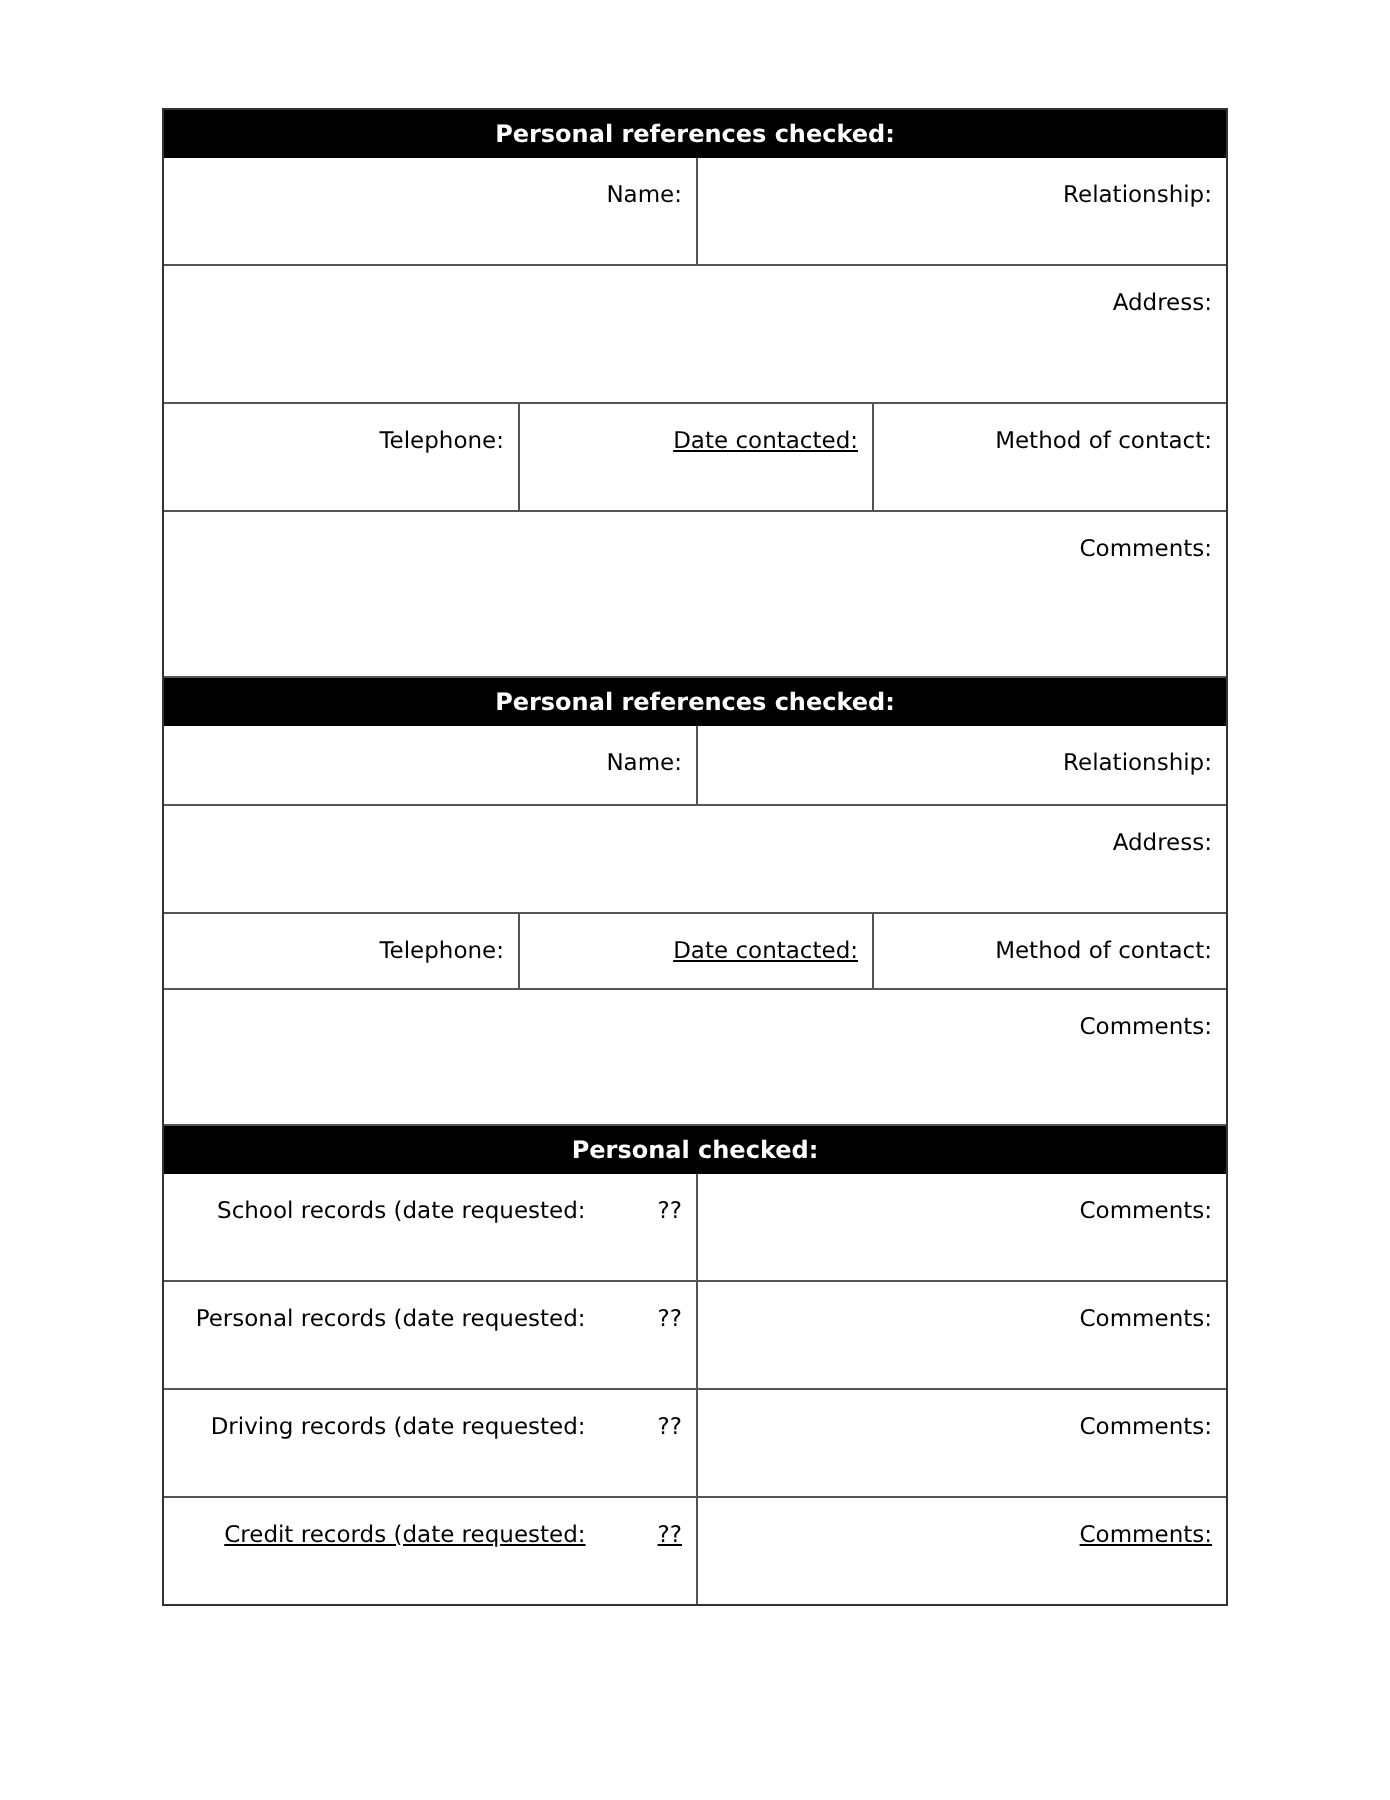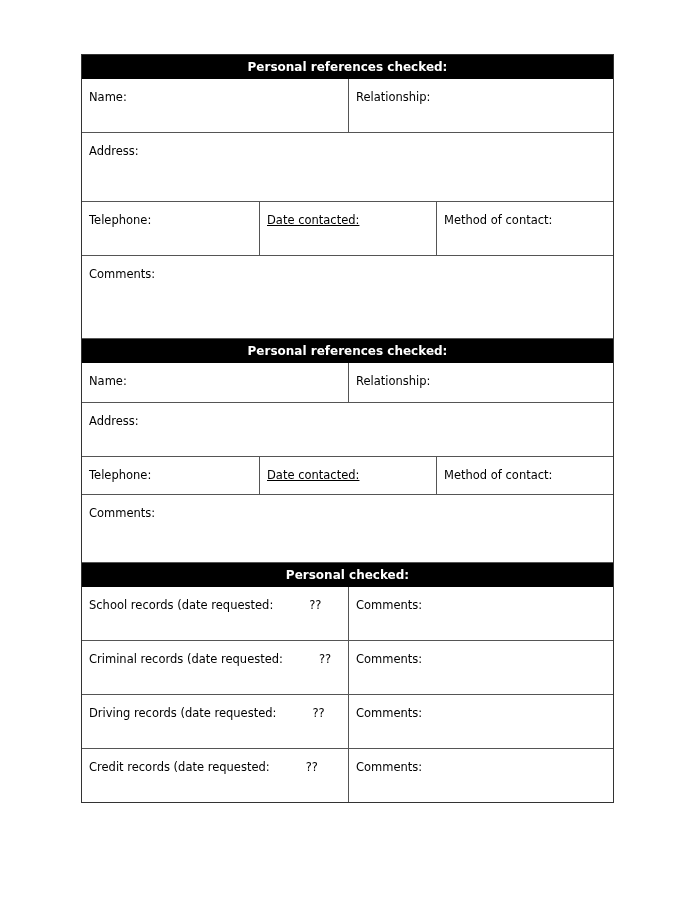--- a/index.html
+++ b/index.html
@@ -1,21 +1,21 @@
 <!DOCTYPE html>
 <html><head>
 <meta charset="utf-8">
 <style>
   html, body { margin:0; padding:0; background:#ffffff; }
   body { width:695px; height:900px; position:relative; overflow:hidden;
          font-family:"DejaVu Sans", sans-serif; color:#000; }
   .form { position:absolute; left:81px; top:54px; width:533px;
           border:1px solid #333; box-sizing:border-box; }
-  .row { display:flex; border-bottom:1px solid #555; box-sizing:border-box; }
-  .row:last-child { border-bottom:none; }
+  .row { display:flex; border-bottom:1px solid #555; box-sizing:border-box;text-align:right; }
+  .row:last-child { border-bottom:none;text-decoration:underline; }
   .hdr { background:#000; color:#fff; font-weight:bold; font-size:12px;
          height:24px; align-items:center; justify-content:center; border-bottom:none; }
   .cell { padding:11px 7px; font-size:11.5px; box-sizing:border-box; white-space:pre; }
   .cell + .cell { border-left:1px solid #555; }
   .half1 { width:266px; }
   .half2 { flex:1; }
   .t1 { width:177px; }
   .t2 { width:177px;text-decoration:underline; }
   .t3 { flex:1; }
   .full { flex:1; }
@@ -64,21 +64,21 @@
   </div>
 
   <div class="row hdr">
       <span>Personal checked:</span>
     </div>
   <div class="row" style="height:54px">
     <div class="cell half1"><span>School records (date requested:</span><span style="display:inline-block;width:36px"></span><span>??</span></div>
     <div class="cell half2"><span>Comments:</span></div>
   </div>
   <div class="row" style="height:54px">
-    <div class="cell half1"><span>Criminal records (date requested:</span><span style="display:inline-block;width:36px"></span><span>??</span></div>
+    <div class="cell half1"><span>Personal records (date requested:</span><span style="display:inline-block;width:36px"></span><span>??</span></div>
     <div class="cell half2"><span>Comments:</span></div>
   </div>
   <div class="row" style="height:54px">
     <div class="cell half1"><span>Driving records (date requested:</span><span style="display:inline-block;width:36px"></span><span>??</span></div>
     <div class="cell half2"><span>Comments:</span></div>
   </div>
   <div class="row" style="height:53px">
     <div class="cell half1"><span>Credit records (date requested:</span><span style="display:inline-block;width:36px"></span><span>??</span></div>
     <div class="cell half2"><span>Comments:</span></div>
   </div>

